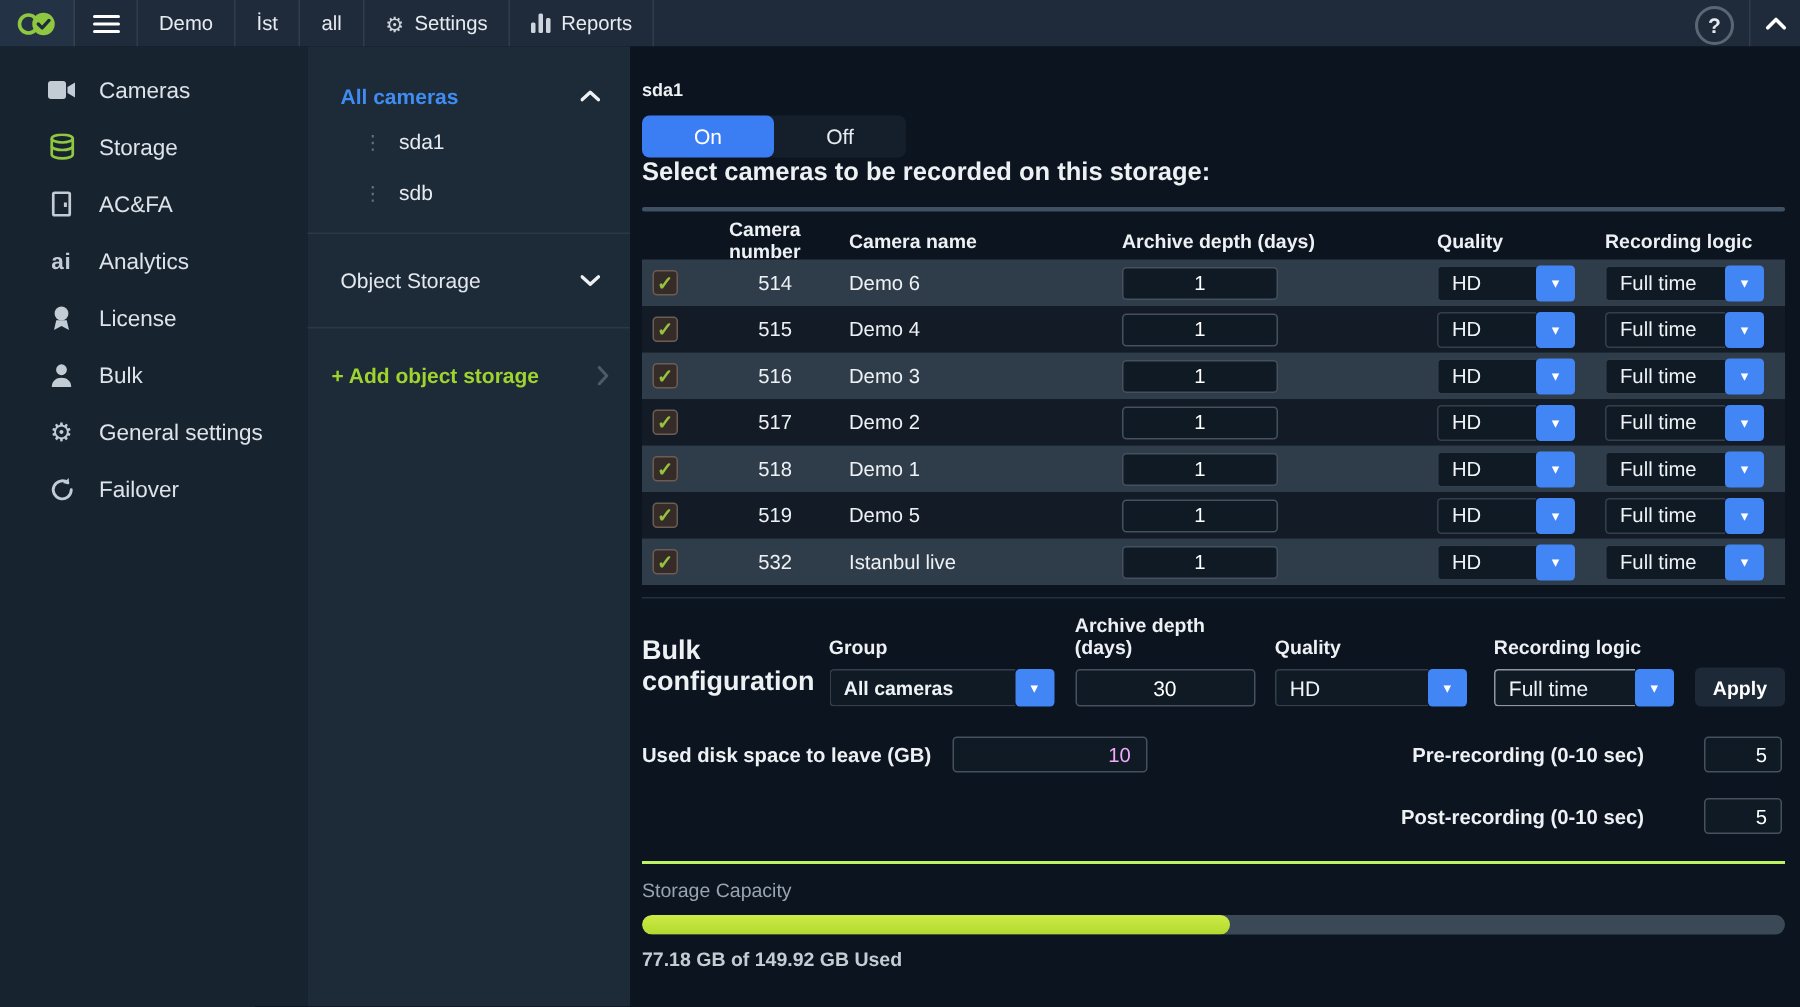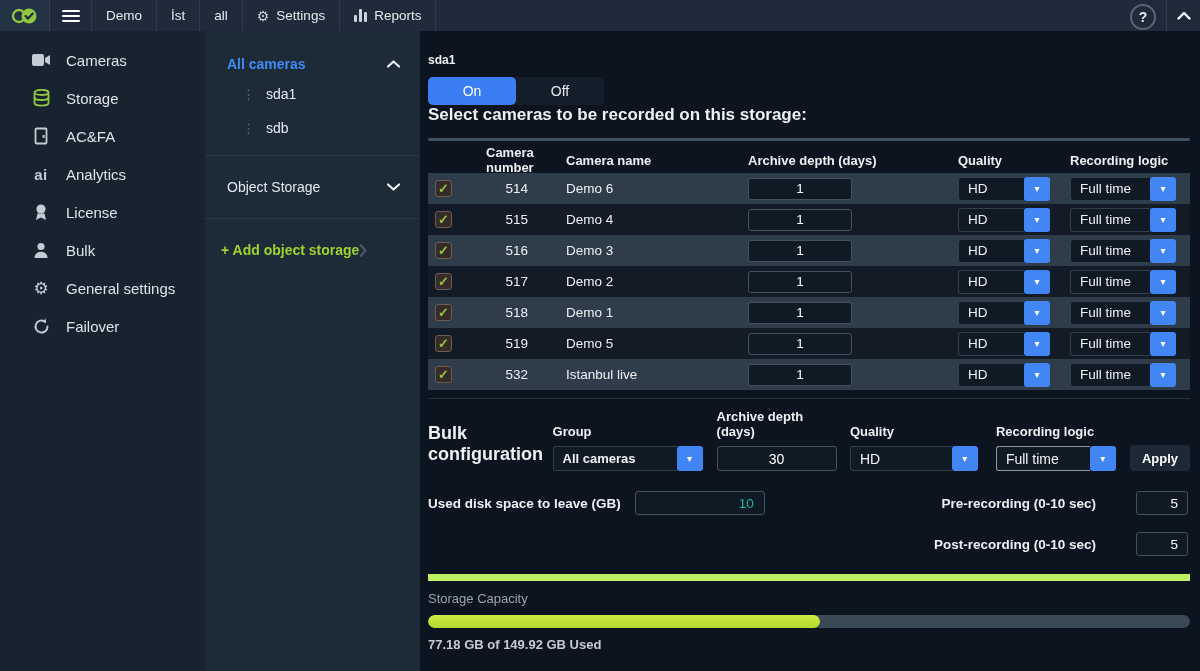--- a/index.html
+++ b/index.html
@@ -42,21 +42,21 @@
   .panel2 { width:215px; background:#1d2a38; flex-shrink:0; padding-top:20px; }
   .tree-head { display:flex; align-items:center; justify-content:space-between;
                padding:0 20px 0 22px; height:26px; cursor:pointer; }
   .tree-head .lbl { color:#3f8cf3; font-weight:bold; font-size:14px; }
   .tree-child { display:flex; align-items:center; gap:11px; padding-left:37px; height:34px;
                 font-size:14px; color:#e6ebf0; cursor:pointer; }
   .dots { color:#66737f; font-size:13px; line-height:1; }
   .p-div { height:1px; background:#2b3947; margin:10px 0; }
   .tree-row { display:flex; align-items:center; justify-content:space-between;
               padding:0 20px 0 22px; height:42px; font-size:14px; color:#e3e8ee; cursor:pointer; }
-  .add-row { display:flex; align-items:center; 
+  .add-row { display:flex; align-items:center; justify-content:space-between;
              padding:0 14px 0 16px; height:42px; cursor:pointer; }
   .add-row .lbl { color:#9fd32e; font-weight:bold; font-size:14px; }
   .chev { color:#e6ebf0; display:flex; }
   .chev.dim { color:#4d5a68; }
 
   
   .main { flex:1; background:#0c141f; padding:0 10px 0 8px; overflow:hidden; }
   .stor-name { margin-top:22px; font-size:12px; font-weight:bold; color:#eef1f4; }
   .toggle { margin-top:10px; width:176px; height:28px; background:#151f2b; border-radius:5px; display:flex; }
   .toggle .seg { flex:1; display:flex; align-items:center; justify-content:center; font-size:14px;
@@ -99,30 +99,30 @@
           font-size:14px; text-align:center; font-family:"Liberation Sans", sans-serif; }
   .apply-btn { height:26px; padding:0 12px; margin-left:14px; background:#1d2937; border:none; border-radius:4px;
                color:#fff; font-weight:bold; font-size:13px; cursor:pointer;
                font-family:"Liberation Sans", sans-serif; }
 
   
   .fd-row { margin-top:20px; display:flex; align-items:flex-start; }
   .fd-left { display:flex; align-items:center; gap:14px; }
   .fd-left .cl, .pp .cl { font-size:13.5px; font-weight:bold; }
   .fd-in { width:130px; height:24px; background:#101a25; border:1px solid #45515f; border-radius:3px;
-           color:#14b8a6; font-size:13.5px; text-align:right; padding-right:10px;
+           color:#f0abfc; font-size:13.5px; text-align:right; padding-right:10px;
            font-family:"Liberation Sans", sans-serif; }
   .pp-block { margin-left:auto; margin-right:2px; display:flex; flex-direction:column; gap:17px; }
   .pp { display:flex; align-items:center; gap:40px; justify-content:flex-end; }
   .pp-in { width:52px; height:24px; background:#101a25; border:1px solid #45515f; border-radius:3px;
            color:#fff; font-size:13.5px; text-align:right; padding-right:9px;
            font-family:"Liberation Sans", sans-serif; }
 
   
-  .cap-wrap { border-top:7px solid #bef264; margin-top:18px; padding-top:10px; }
+  .cap-wrap { border-top:2px solid #bef264; margin-top:18px; padding-top:10px; }
   .cap-label { font-size:13px; color:#98a4b0; }
   .cap-track { margin-top:9px; height:13px; background:#3b4856; border-radius:7px; overflow:hidden; }
   .cap-fill { height:100%; background:linear-gradient(180deg,#cdeb45,#b2d92f); border-radius:7px; }
   .cap-used { margin-top:9px; font-size:13px; color:#c5ccd4; font-weight:bold; }
 </style>
 </head>
 <body>
 
 <div class="topbar">
   <div class="logo-tile">

